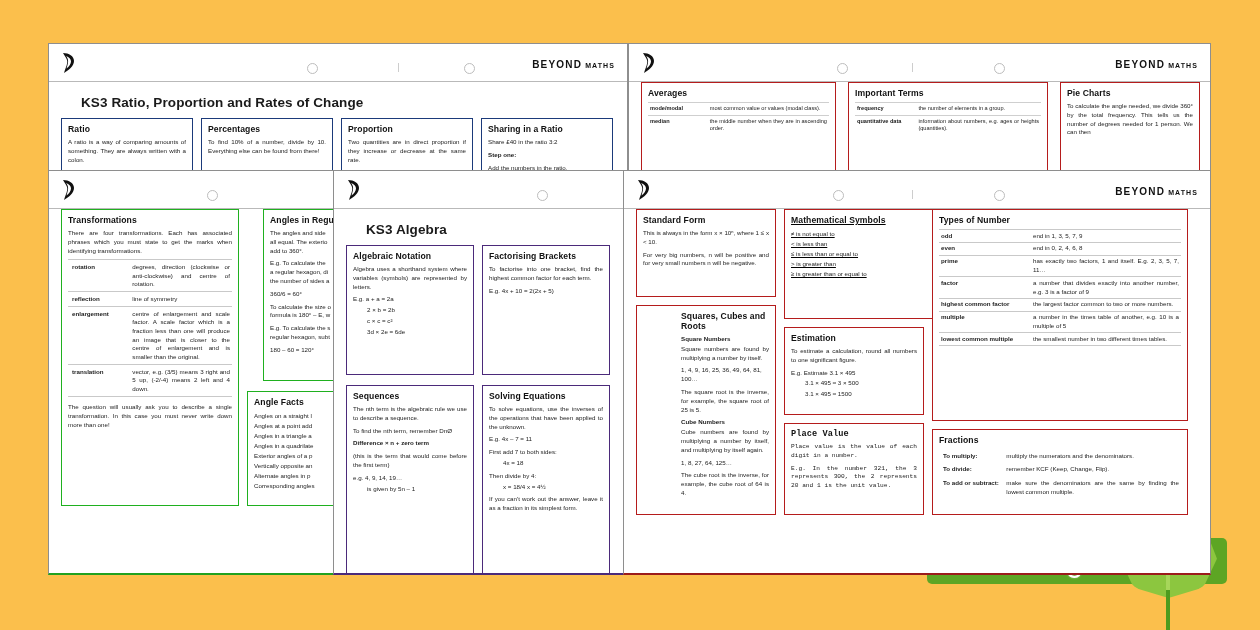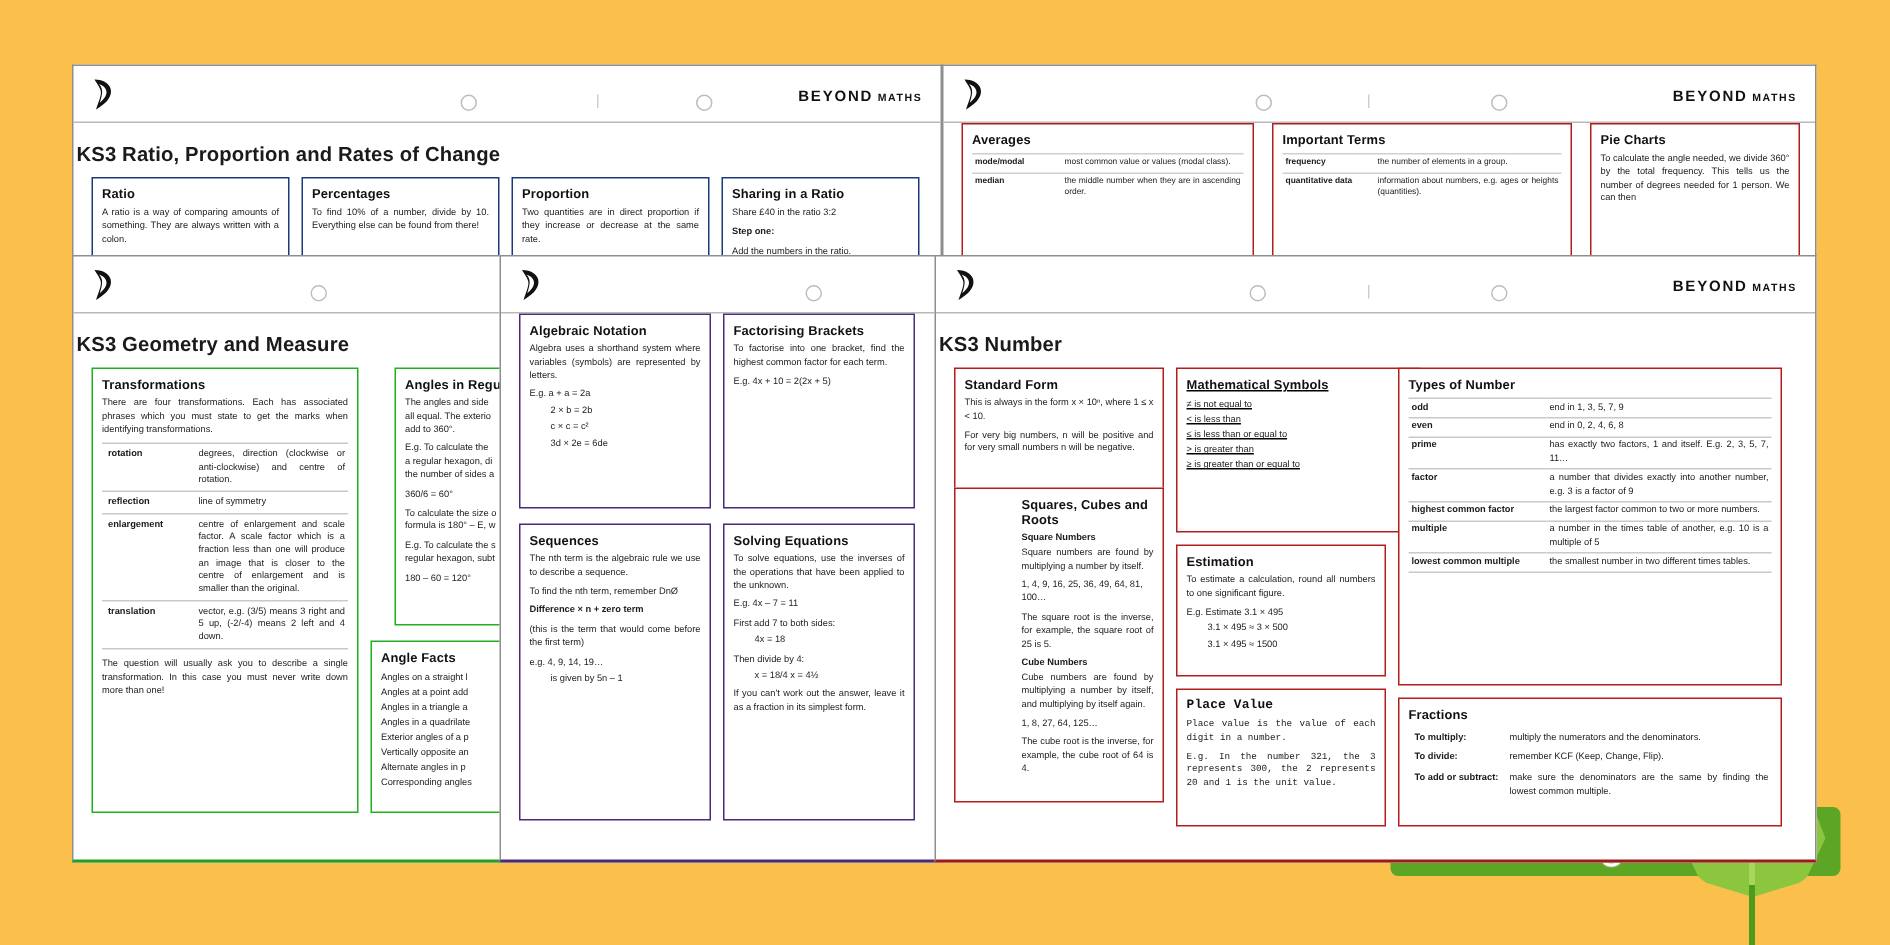--- a/index.html
+++ b/index.html
@@ -38,21 +38,21 @@
     position:absolute; right:12px; top:50%; transform:translateY(-50%);
     white-space:nowrap;
   }
   .brand .b1 { font-size:10px; font-weight:bold; letter-spacing:1.2px; color:#111; }
   .brand .b2 { font-size:7px; font-weight:bold; letter-spacing:1.1px; color:#111; margin-left:3px; }
   .punch { position:absolute; top:19px; width:11px; height:11px; border:1px solid #bdbdbd; border-radius:50%; }
   .tick  { position:absolute; top:19px; width:1px; height:9px; background:#cdcdcd; }
 
   .ptitle {
     font-size:13.5px; font-weight:bold; color:#1a1a1a;
-    margin:13px 0 8px 2px; letter-spacing:.1px;
+    margin:13px 0 8px 32px; letter-spacing:.1px;
   }
 
   
   .cards { position:relative; padding:0 12px; }
   .card {
     background:#fff; border:1.6px solid #1b3a7a;
     padding:5px 6px 6px 6px;
     position:absolute;
   }
   .card.red { border-color:#b51c1c; }
@@ -216,21 +216,20 @@
   <div class="page accent-green" style="left:48px; top:170px; width:290px; height:405px; z-index:2;">
     <div class="phead">
       <span class="logo-b">
         <svg width="16" height="22" viewBox="0 0 16 22">
             <path d="M3 1 C9 1,14 4,14 9 C14 14,9 18,4 21 C6 15,8 11,7 8 C6 5,4 3,3 1 Z" fill="#111"></path>
             <path d="M6 4 C9 5,11 7,11 9.5 C11 12,9 14.5,6.5 16.5 C7.6 13,8.4 10,8 8 C7.7 6.3,6.9 5,6 4 Z" fill="#fff"></path>
           </svg>
       </span>
       <span class="punch" style="left:158px;"></span>
     </div>
-    <div class="ptitle">KS3 Geometry and Measure</div>
     <div class="cards">
       <div class="card green" style="left:12px; top:0; width:178px; height:297px; overflow:hidden;">
         <h3>Transformations</h3>
         <p>There are four transformations. Each has associated phrases which you must state to get the marks when identifying transformations.</p>
         <table class="deft">
           <tbody>
               <tr>
             <td class="k">rotation</td>
             <td class="v">degrees, direction (clockwise or anti-clockwise) and centre of rotation.</td>
           </tr>
@@ -284,20 +283,21 @@
   <div class="page accent-purple" style="left:333px; top:170px; width:295px; height:405px; z-index:3;">
     <div class="phead">
       <span class="logo-b">
         <svg width="16" height="22" viewBox="0 0 16 22">
             <path d="M3 1 C9 1,14 4,14 9 C14 14,9 18,4 21 C6 15,8 11,7 8 C6 5,4 3,3 1 Z" fill="#111"></path>
             <path d="M6 4 C9 5,11 7,11 9.5 C11 12,9 14.5,6.5 16.5 C7.6 13,8.4 10,8 8 C7.7 6.3,6.9 5,6 4 Z" fill="#fff"></path>
           </svg>
       </span>
       <span class="punch" style="left:203px;"></span>
     </div>
+    <div class="ptitle">KS3 Algebra</div>
     <div class="cards">
       <div class="card purple" style="left:12px; top:0; width:128px; height:130px;">
         <h3>Algebraic Notation</h3>
         <p>Algebra uses a shorthand system where variables (symbols) are represented by letters.</p>
         <p class="ln nj" style="margin-bottom:2px;">E.g.  a + a = 2a</p>
         <p class="ln nj ind" style="margin-bottom:2px;">2 × b = 2b</p>
         <p class="ln nj ind" style="margin-bottom:2px;">c × c = c²</p>
         <p class="ln nj ind">3d × 2e = 6de</p>
       </div>
       <div class="card purple" style="left:148px; top:0; width:128px; height:130px;">
@@ -337,29 +337,28 @@
             <path d="M6 4 C9 5,11 7,11 9.5 C11 12,9 14.5,6.5 16.5 C7.6 13,8.4 10,8 8 C7.7 6.3,6.9 5,6 4 Z" fill="#fff"></path>
           </svg>
       </span>
       <span class="punch" style="left:209px;"></span>
       <span class="tick" style="left:288px;"></span>
       <span class="punch" style="left:370px;"></span>
       <span class="brand">
         <span class="b1">BEYOND</span><span class="b2">MATHS</span>
       </span>
     </div>
-    <div class="ptitle">KS3 Number</div>
     <div class="cards">
 
       <div class="card red" style="left:12px; top:0; width:140px; height:88px;">
         <h3>Standard Form</h3>
         <p>This is always in the form x × 10ⁿ, where 1 ≤ x &lt; 10.</p>
         <p>For very big numbers, n will be positive and for very small numbers n will be negative.</p>
       </div>
-      <div class="card red" style="left:12px; top:80px; width:140px; height:210px; overflow:hidden;padding-left:44px;">
+      <div class="card red" style="left:12px; top:96px; width:140px; height:210px; overflow:hidden;padding-left:44px;">
         <h3>Squares, Cubes and Roots</h3>
         <p class="ln nj" style="font-weight:bold; margin-bottom:1px;">Square Numbers</p>
         <p>Square numbers are found by multiplying a number by itself.</p>
         <p class="ln nj">1, 4, 9, 16, 25, 36, 49, 64, 81, 100…</p>
         <p>The square root is the inverse, for example, the square root of 25 is 5.</p>
         <p class="ln nj" style="font-weight:bold; margin-bottom:1px;">Cube Numbers</p>
         <p>Cube numbers are found by multiplying a number by itself, and multiplying by itself again.</p>
         <p class="ln nj">1, 8, 27, 64, 125…</p>
         <p>The cube root is the inverse, for example, the cube root of 64 is 4.</p>
       </div>

